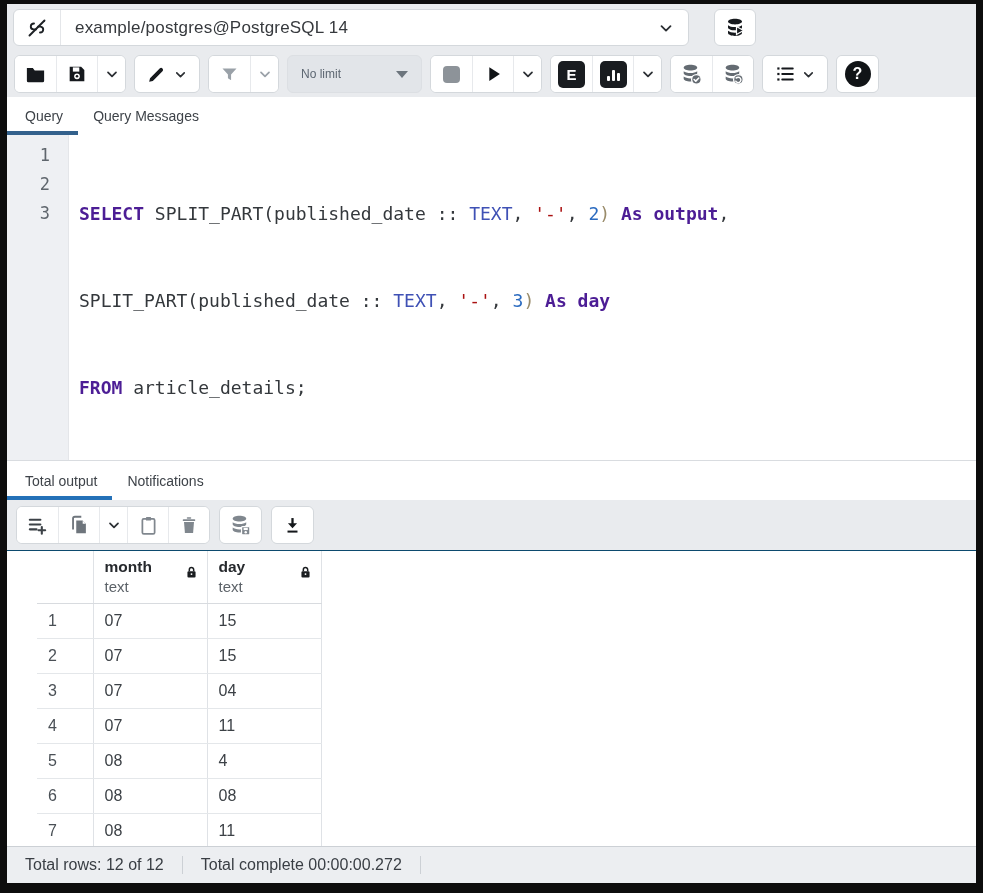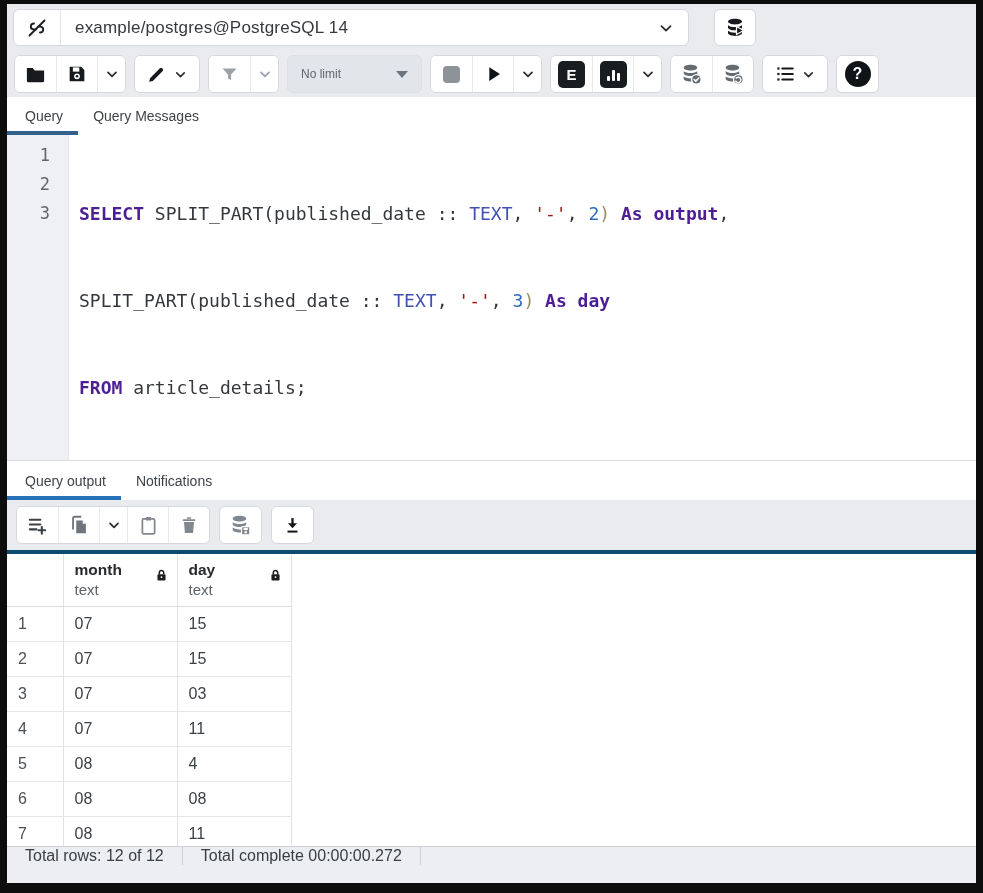--- a/index.html
+++ b/index.html
@@ -52,35 +52,35 @@
   .tok-at { color:#3f51b5; }
   .tok-pa { color:#9a8c6a; }
 
   
   .otabs { flex:0 0 40px; background:#fff; border-top:1px solid #d9dce0; display:flex; align-items:stretch; }
 
   
   .rtoolbar { flex:0 0 50px; display:flex; align-items:center; padding:6px 9px; gap:9px; background:#e9ebee; }
 
   
-  .grid-area { flex:1; background:#fff; overflow:hidden; border-top:4px solid #0c4a6e; }
+  .grid-area { flex:1; background:#fff; overflow:hidden; border-top:1px solid #0c4a6e;padding-left:30px; }
   table.grid { border-collapse:collapse; font-size:16px; color:#3c4146; }
   .grid th, .grid td { border-right:1px solid #dfe2e6; border-bottom:1px solid #e4e7ea; text-align:left; font-weight:normal; }
   .grid th { vertical-align:top; padding:6px 10px 6px 11px; background:#fff; border-bottom:1px solid #d8dbdf; }
   .grid td { height:35px; padding:0 10px 0 11px; }
   .col-rownum { width:56px; }
   .col-data { width:114px; }
   .hdr-inner { position:relative; width:100%; }
   .hdr-name { font-weight:bold; font-size:15.5px; color:#26292d; line-height:20px; }
   .hdr-type { font-size:15px; color:#5d6369; line-height:20px; }
   .hdr-lock { position:absolute; right:-2px; top:8px; }
   .rownum { color:#4a5056; }
 
   
-  .statusbar { flex:0 0 37px; background:#eceef1; border-top:1px solid #ccd0d5; display:flex; align-items:flex-start; font-size:16px; color:#393e44; }
+  .statusbar { flex:0 0 37px; background:#eceef1; border-top:1px solid #ccd0d5; display:flex; align-items:center; font-size:16px; color:#393e44; }
   .status-seg { display:flex; align-items:center; padding:0 18px; border-right:1px solid #ccd0d5; }
   .status-fill { flex:1; background:#f0f2f4; }
 
   svg { display:block; }
 </style>
 </head>
 <body>
 
 <div class="frame">
 <div class="app">
@@ -290,21 +290,21 @@
     </div>
     <div class="code">
       <div><span class="tok-kw">SELECT</span><span> SPLIT_PART(published_date :: </span><span class="tok-at">TEXT</span><span>, </span><span class="tok-st">'-'</span><span>, </span><span class="tok-nu">2</span><span class="tok-pa">) </span><span class="tok-kw">As output</span><span>,</span></div>
       <div><span>SPLIT_PART(published_date :: </span><span class="tok-at">TEXT</span><span>, </span><span class="tok-st">'-'</span><span>, </span><span class="tok-nu">3</span><span class="tok-pa">) </span><span class="tok-kw">As day</span></div>
       <div><span class="tok-kw">FROM</span><span> article_details;</span></div>
     </div>
   </div>
 
   <div class="otabs">
     <div class="tab first active-o">
-      <span>Query output</span>
+      <span>Total output</span>
     </div>
     <div class="tab">
       <span>Notifications</span>
     </div>
   </div>
 
   <div class="rtoolbar">
     <div class="grp">
       <div class="btn">
         <span>
@@ -425,21 +425,21 @@
               <td>15</td>
             </tr>
         <tr>
               <td class="rownum">2</td>
               <td>07</td>
               <td>15</td>
             </tr>
         <tr>
               <td class="rownum">3</td>
               <td>07</td>
-              <td>03</td>
+              <td>04</td>
             </tr>
         <tr>
               <td class="rownum">4</td>
               <td>07</td>
               <td>11</td>
             </tr>
         <tr>
               <td class="rownum">5</td>
               <td>08</td>
               <td>4</td>

